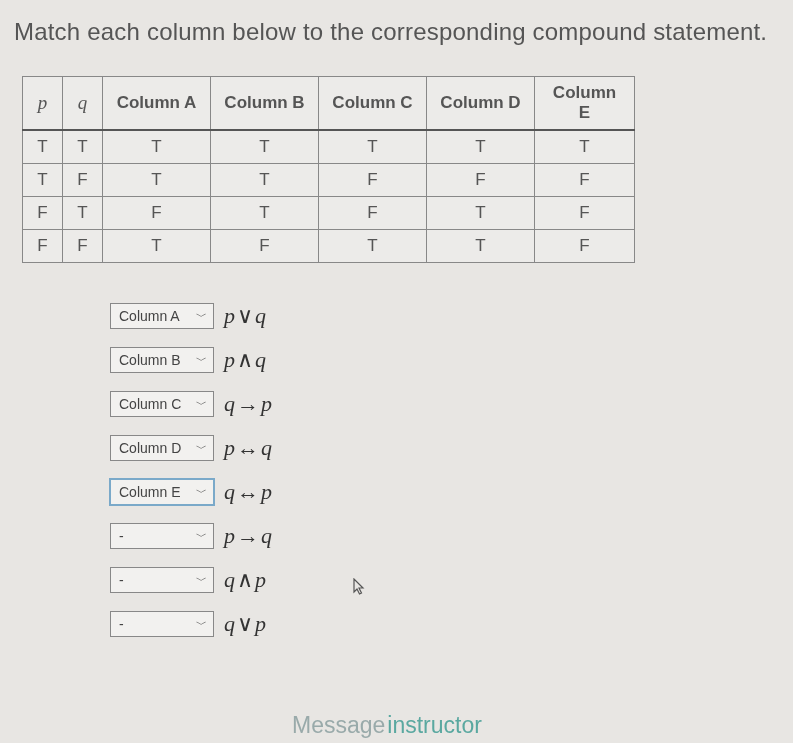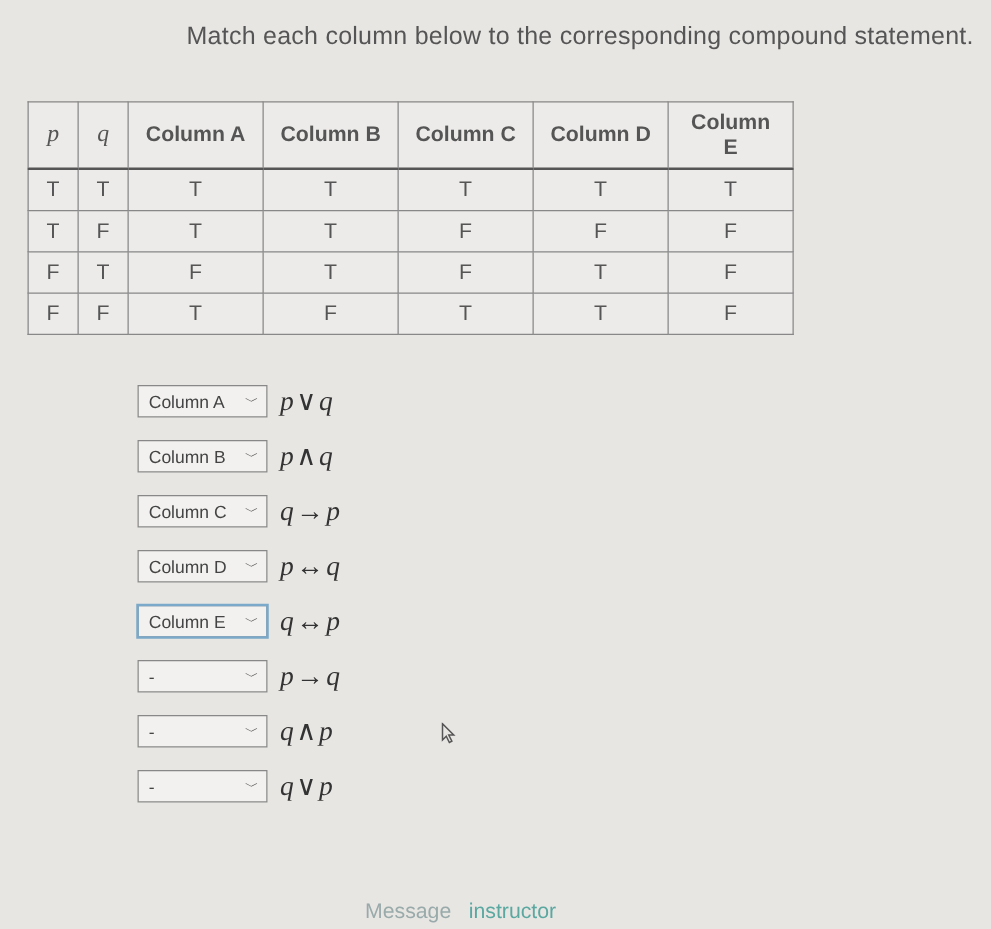--- a/index.html
+++ b/index.html
@@ -11,26 +11,25 @@
     font-family: Arial, Helvetica, sans-serif;
     background: #e8e6e3;
     color: #4a4a48;
     overflow: hidden;
     position: relative;
   }
   .wrap {
     padding: 18px 14px 0 14px;
   }
   .instruction {
-    font-size: 20px;
+    font-size: 24px;
     font-weight: 400;
     color: #555;
-    margin-bottom: 40px;
+    margin-bottom: 30px;
     letter-spacing: 0.2px;
-    text-align: right;
   }
   table.truth {
     border-collapse: collapse;
     border: 1px solid #888;
     margin-left: 8px;
     margin-bottom: 40px;
   }
   table.truth th, table.truth td {
     border: 1px solid #888;
     padding: 6px 10px;
@@ -107,25 +106,25 @@
     width: 14px;
     height: 18px;
     color: #555;
     font-size: 16px;
     pointer-events:none;
   }
   .footer-link {
     position: absolute;
     bottom: 4px;
     left: 292px;
-    font-size: 17px;
+    font-size: 23px;
     color: #5aa8a0;
     display: inline-flex;
     align-items: center;
-    gap: 14px;
+    gap: 2px;
   }
   .footer-link .muted { color:#9aa; }
 </style>
 </head>
 <body>
 
 <div class="wrap">
   <div class="instruction">Match each column below to the corresponding compound statement.</div>
 
   <table class="truth">

